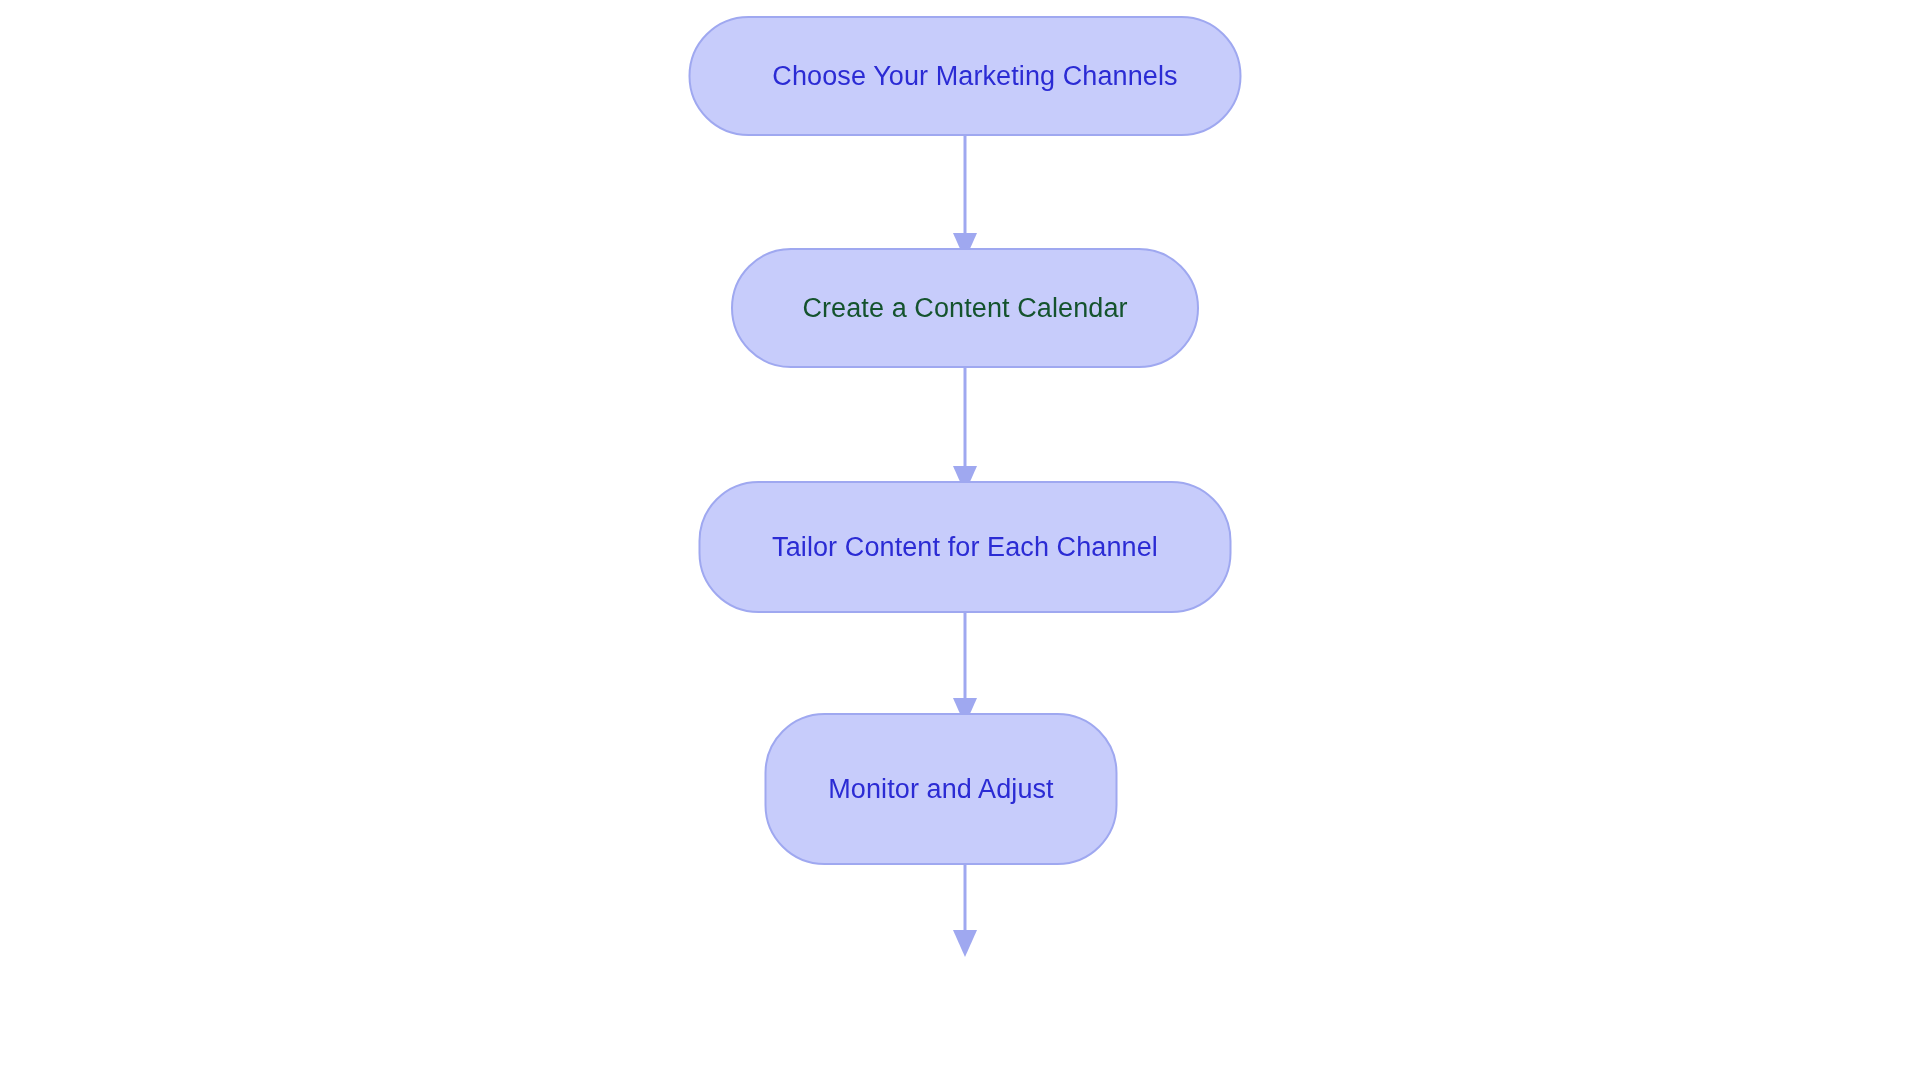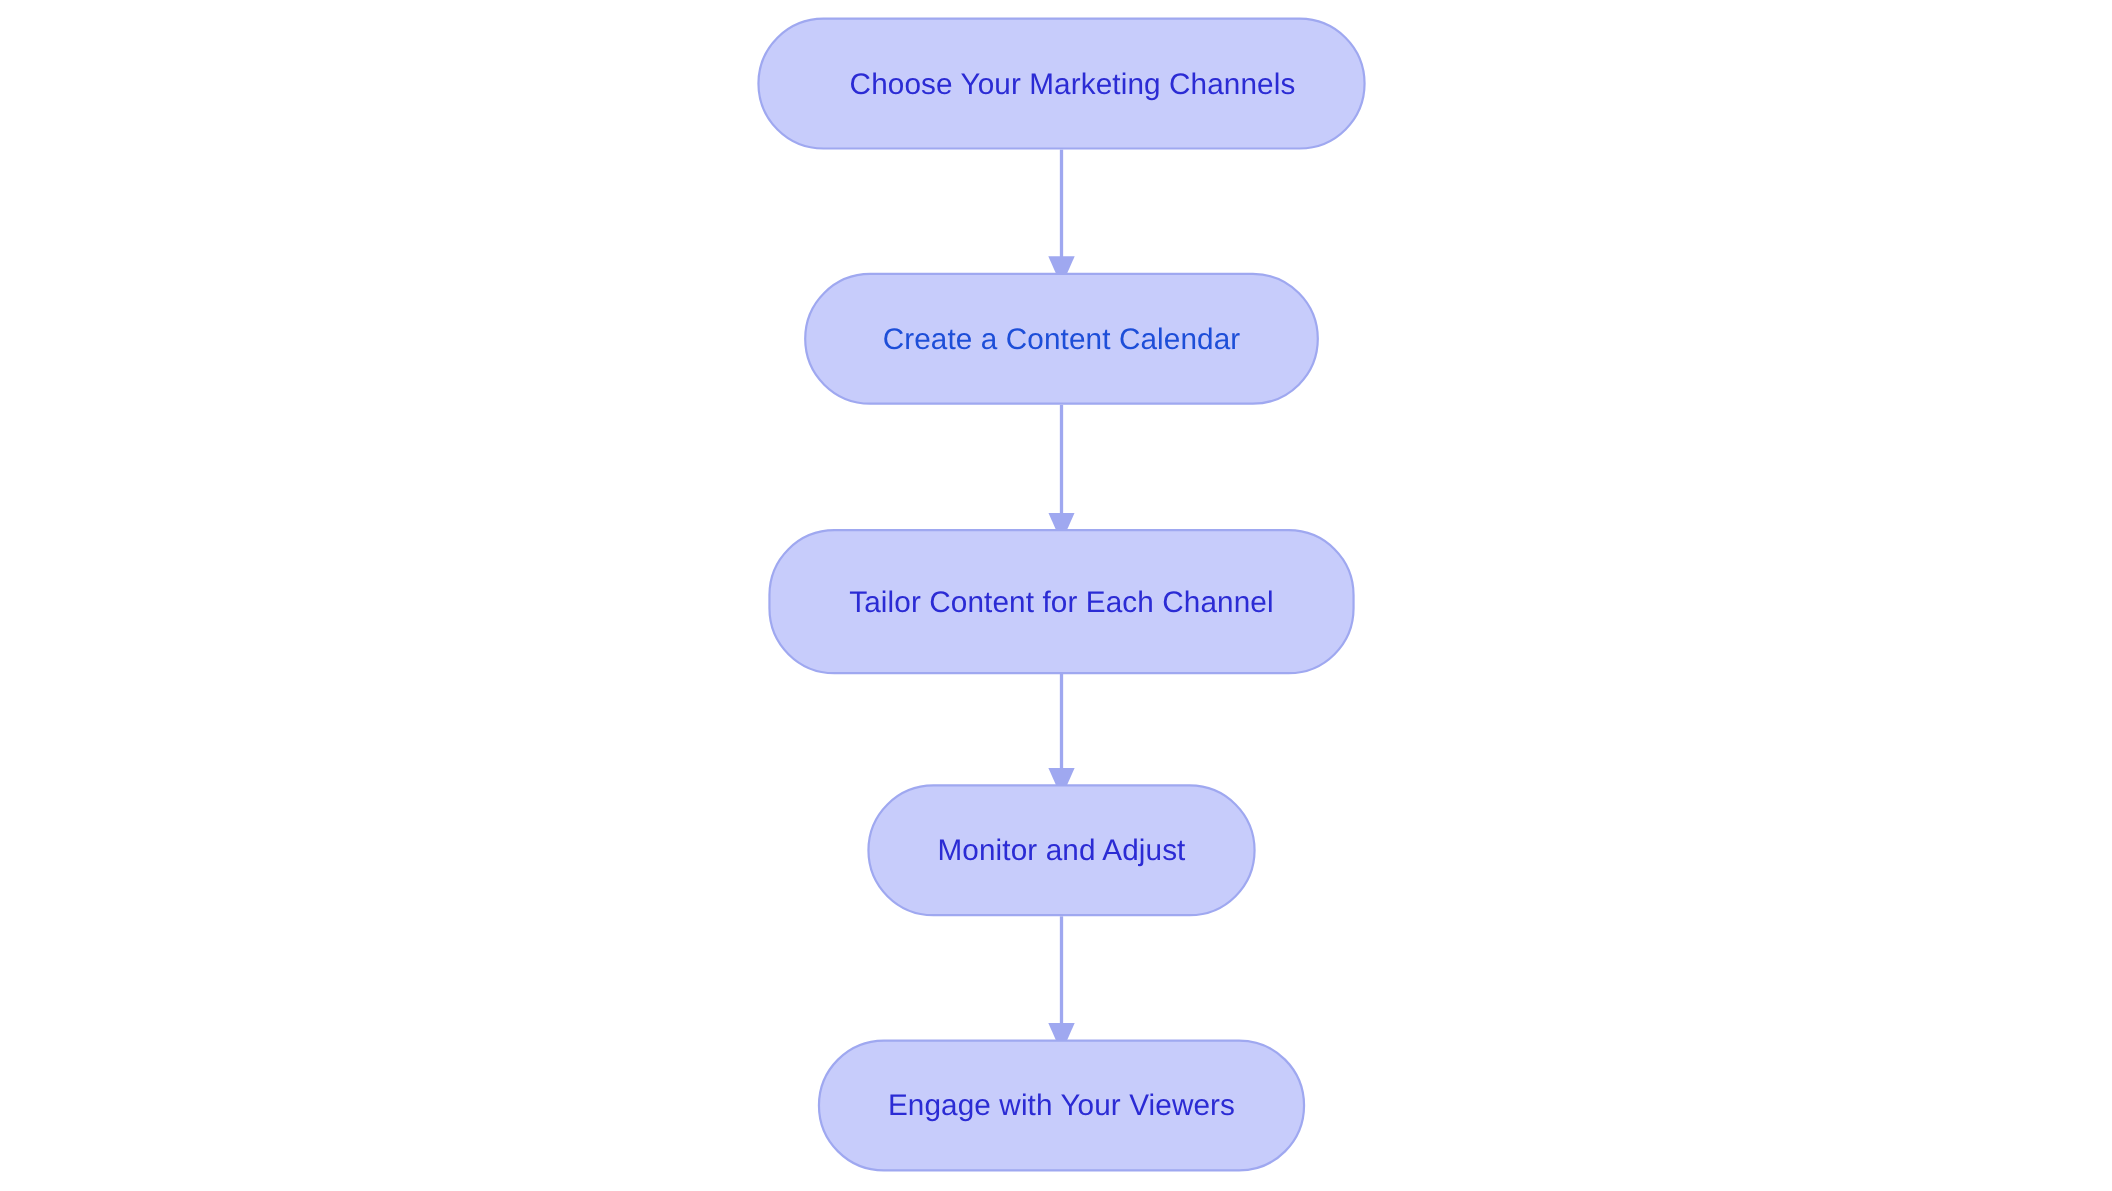--- a/index.html
+++ b/index.html
@@ -81,26 +81,23 @@
         <line x1="965" y1="601" x2="965" y2="701" stroke="#9fa8f0" stroke-width="3" marker-end="url(#arrowhead)"></line>
         <line x1="965" y1="833" x2="965" y2="933" stroke="#9fa8f0" stroke-width="3" marker-end="url(#arrowhead)"></line>
       </g>
   </svg>
 
   <div id="node-layer">
       <div class="flow-node" style="left: 965px; top: 16px; width: 553px; height: 120px; background: rgb(199, 204, 251); border-color: rgb(159, 168, 240);">
         <span class="flow-node-label" style="color: rgb(43, 43, 212); margin-left: 20px;">Choose Your Marketing Channels</span>
       </div>
       <div class="flow-node" style="left: 965px; top: 248px; width: 468px; height: 120px; background: rgb(199, 204, 251); border-color: rgb(159, 168, 240);">
-        <span class="flow-node-label" style="color: #1d4ed8;">Create a Content Calendar</span>
+        <span class="flow-node-label" style="color: #14532d;">Create a Content Calendar</span>
       </div>
       <div class="flow-node" style="left: 965px; top: 481px; width: 533px; height: 132px; background: rgb(199, 204, 251); border-color: rgb(159, 168, 240);">
         <span class="flow-node-label" style="color: rgb(43, 43, 212);">Tailor Content for Each Channel</span>
       </div>
-      <div class="flow-node" style="left: 965px; top: 713px; width: 353px; height: 120px; background: rgb(199, 204, 251); border-color: rgb(159, 168, 240);">
+      <div class="flow-node" style="left: 941px; top: 713px; width: 353px; height: 152px; background: rgb(199, 204, 251); border-color: rgb(159, 168, 240);">
         <span class="flow-node-label" style="color: rgb(43, 43, 212);">Monitor and Adjust</span>
-      </div>
-      <div class="flow-node" style="left: 965px; top: 945px; width: 443px; height: 120px; background: rgb(199, 204, 251); border-color: rgb(159, 168, 240);">
-        <span class="flow-node-label" style="color: rgb(43, 43, 212);">Engage with Your Viewers</span>
       </div>
     </div>
 
 </div>
 
 </body></html>

